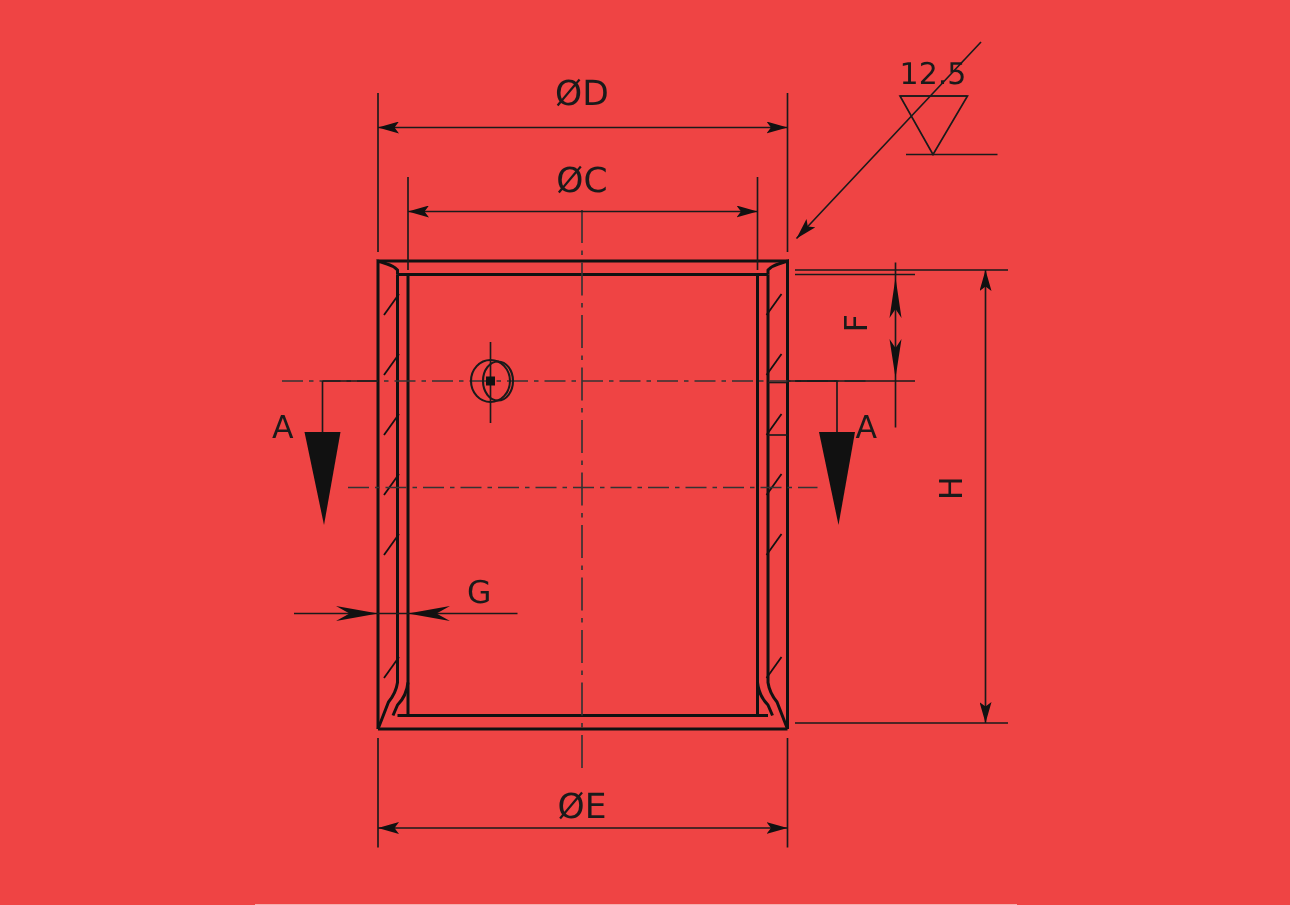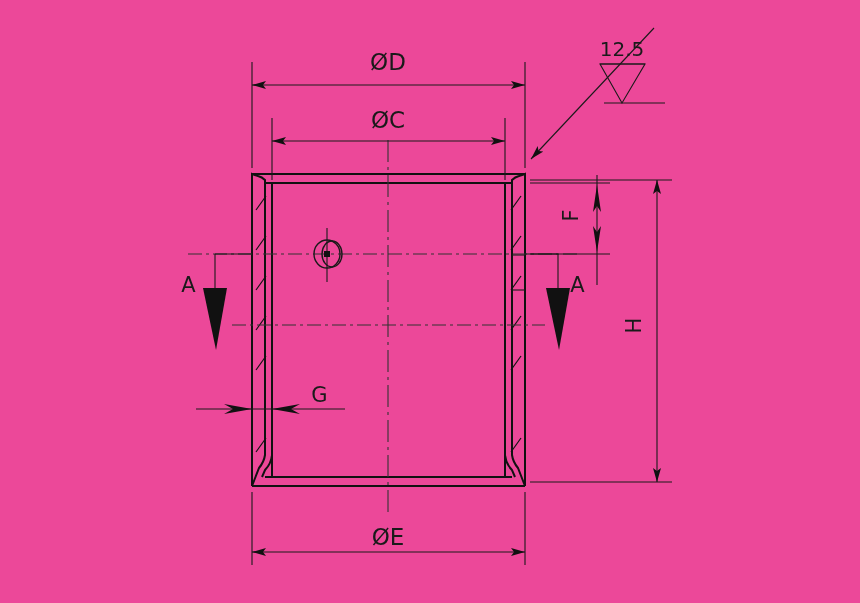--- a/index.html
+++ b/index.html
@@ -10,21 +10,21 @@
   body {
     width: 860px;
     height: 603px;
     font-family: "DejaVu Sans", sans-serif;
     overflow: hidden;
   }
   #drawing-root {
     position: relative;
     width: 860px;
     height: 603px;
-    background: #ec4899;
+    background: #ef4444;
   }
   svg#cad {
     display: block;
     width: 860px;
     height: 603px;
   }
   .thin   { stroke: #1a1a1a; stroke-width: 1.1; fill: none; }
   .thick  { stroke: #111111; stroke-width: 2.0; fill: none; }
   .medium { stroke: #1a1a1a; stroke-width: 1.4; fill: none; }
   .hatch  { stroke: #111111; stroke-width: 1.2; fill: none; }

